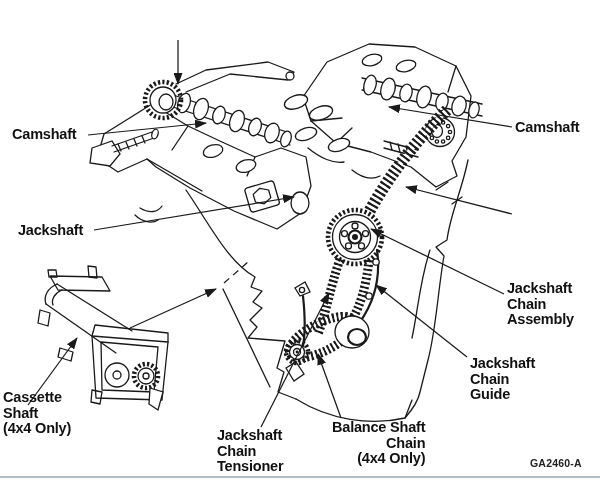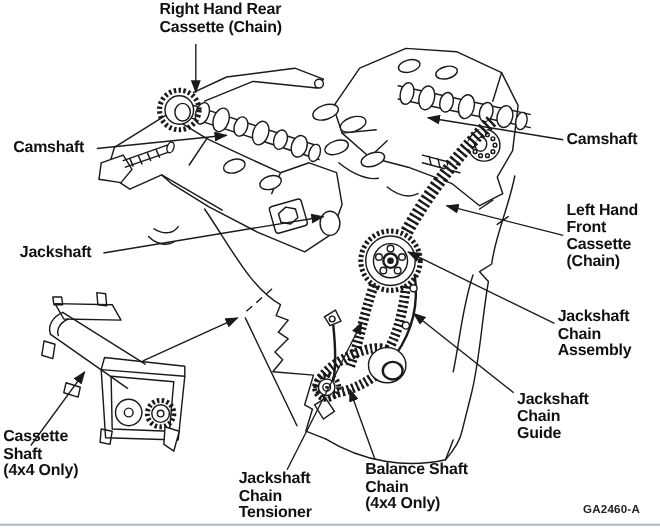--- a/index.html
+++ b/index.html
@@ -212,50 +212,44 @@
       <line class="leader" x1="504" y1="294" x2="371" y2="229" marker-end="url(#ah)"></line>
       <line class="leader" x1="467" y1="357" x2="376" y2="285" marker-end="url(#ah)"></line>
       <line class="leader" x1="341" y1="418" x2="318" y2="354" marker-end="url(#ah)"></line>
       <line class="leader" x1="261" y1="427" x2="329" y2="293" marker-end="url(#ah)"></line>
       <line class="leader" x1="28" y1="405" x2="77" y2="338" marker-end="url(#ah)"></line>
       <line class="leader" x1="130" y1="328" x2="216" y2="289" marker-end="url(#ah)"></line>
       <line class="leader" x1="224" y1="283" x2="248" y2="262" stroke-dasharray="7 5"></line>
     </g>
   </svg>
 
-  <div class="callout" style="left:145px;top:2px;">Right Hand Rear
-Cassette (Chain)</div>
 
   <div class="callout" style="left:12px;top:127px;">Camshaft</div>
 
   <div class="callout" style="left:18px;top:223px;">Jackshaft</div>
 
   <div class="callout" style="left:515px;top:120px;">Camshaft</div>
 
-  <div class="callout" style="left:515px;top:184px;">Left Hand
-Front
-Cassette
-(Chain)</div>
 
   <div class="callout" style="left:507px;top:281px;">Jackshaft
 Chain
 Assembly</div>
 
   <div class="callout" style="left:470px;top:356px;">Jackshaft
 Chain
 Guide</div>
 
   <div class="callout" style="left:3px;top:390px;">Cassette
 Shaft
 (4x4 Only)</div>
 
   <div class="callout" style="left:217px;top:428px;">Jackshaft
 Chain
 Tensioner</div>
 
-  <div class="callout" style="left:332px;top:420px;">Balance Shaft
+  <div class="callout" style="left:332px;top:420px;text-align:right;">Balance Shaft
 Chain
 (4x4 Only)</div>
 
   <div class="refcode" style="left:530px;top:457px;text-align:right;">GA2460-A</div>
 
   <div class="divider"></div>
 </div>
 
 </body></html>

